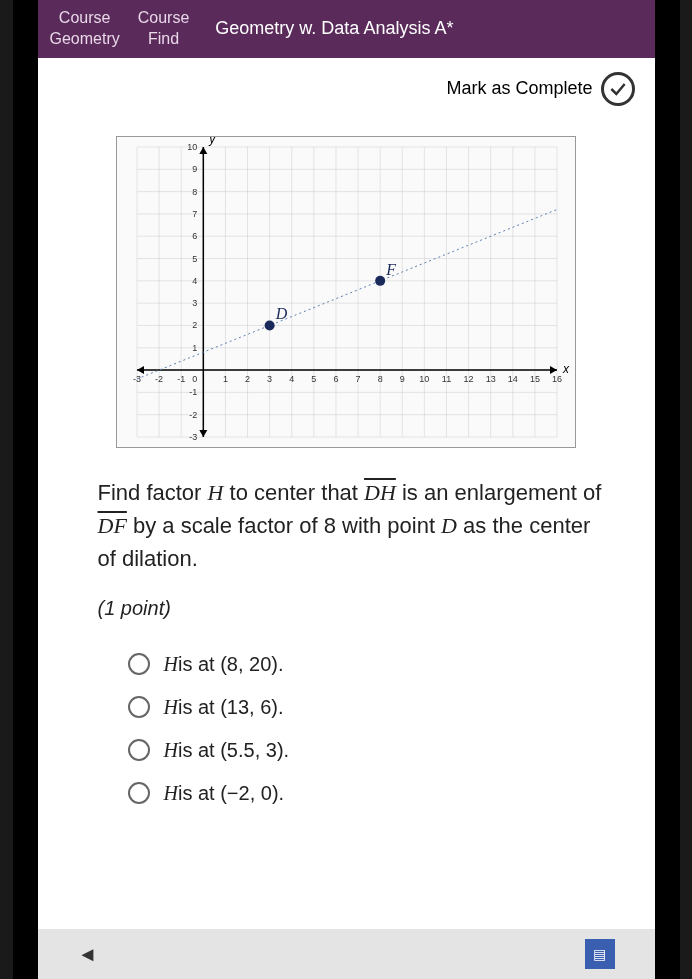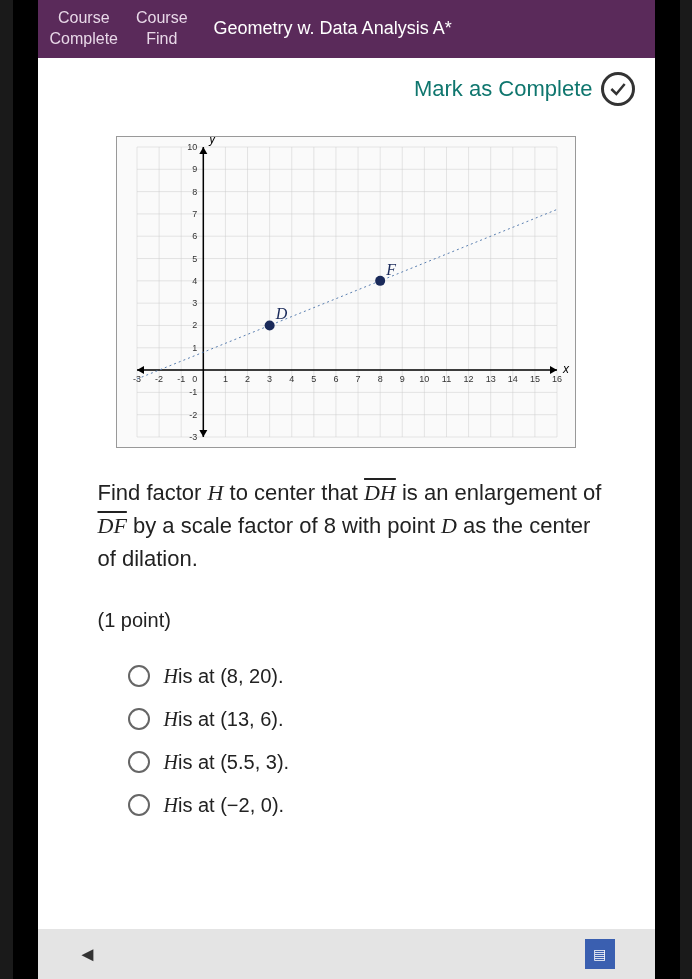--- a/index.html
+++ b/index.html
@@ -44,21 +44,21 @@
     margin-left: 8px;
     font-weight: normal;
   }
   .mark-complete-row {
     display: flex;
     justify-content: flex-end;
     align-items: center;
     padding: 14px 20px 10px;
     gap: 8px;
   }
-  .mark-complete-label { font-size: 22px; color: #0f766e; }
+  .mark-complete-label { font-size: 18px; color: #000000; }
   .check-circle {
     width: 34px; height: 34px;
     border: 3px solid #333;
     border-radius: 50%;
     display: flex; align-items: center; justify-content: center;
   }
   .check-circle svg { width: 20px; height: 20px; }
   .graph-area {
     margin: 20px auto 10px;
     width: 460px;
@@ -67,21 +67,22 @@
     position: relative;
   }
   .graph-svg { display: block; }
   .question-block {
     padding: 18px 50px 10px 60px;
     font-size: 22px;
     color: #222;
     line-height: 1.5;
   }
   .points-label {
-    margin-top: 30px;
+    font-style: italic;
+    margin-top: 18px;
     font-size: 20px;
   }
   .choices {
     padding: 10px 0 0 90px;
   }
   .choice {
     display: flex;
     align-items: center;
     padding: 10px 0;
     font-size: 20px;
@@ -111,21 +112,21 @@
 </style>
 </head>
 <body>
 
 <div class="phone-frame">
   <div class="screen">
 
     <div class="header">
       <div class="header-tab">
         <div>Course</div>
-        <div>Complete</div>
+        <div>Geometry</div>
       </div>
       <div class="header-tab">
         <div>Course</div>
         <div>Find</div>
       </div>
       <div class="header-title">Geometry w. Data Analysis A*</div>
     </div>
 
     <div class="mark-complete-row">
       <span class="mark-complete-label">Mark as Complete</span>

